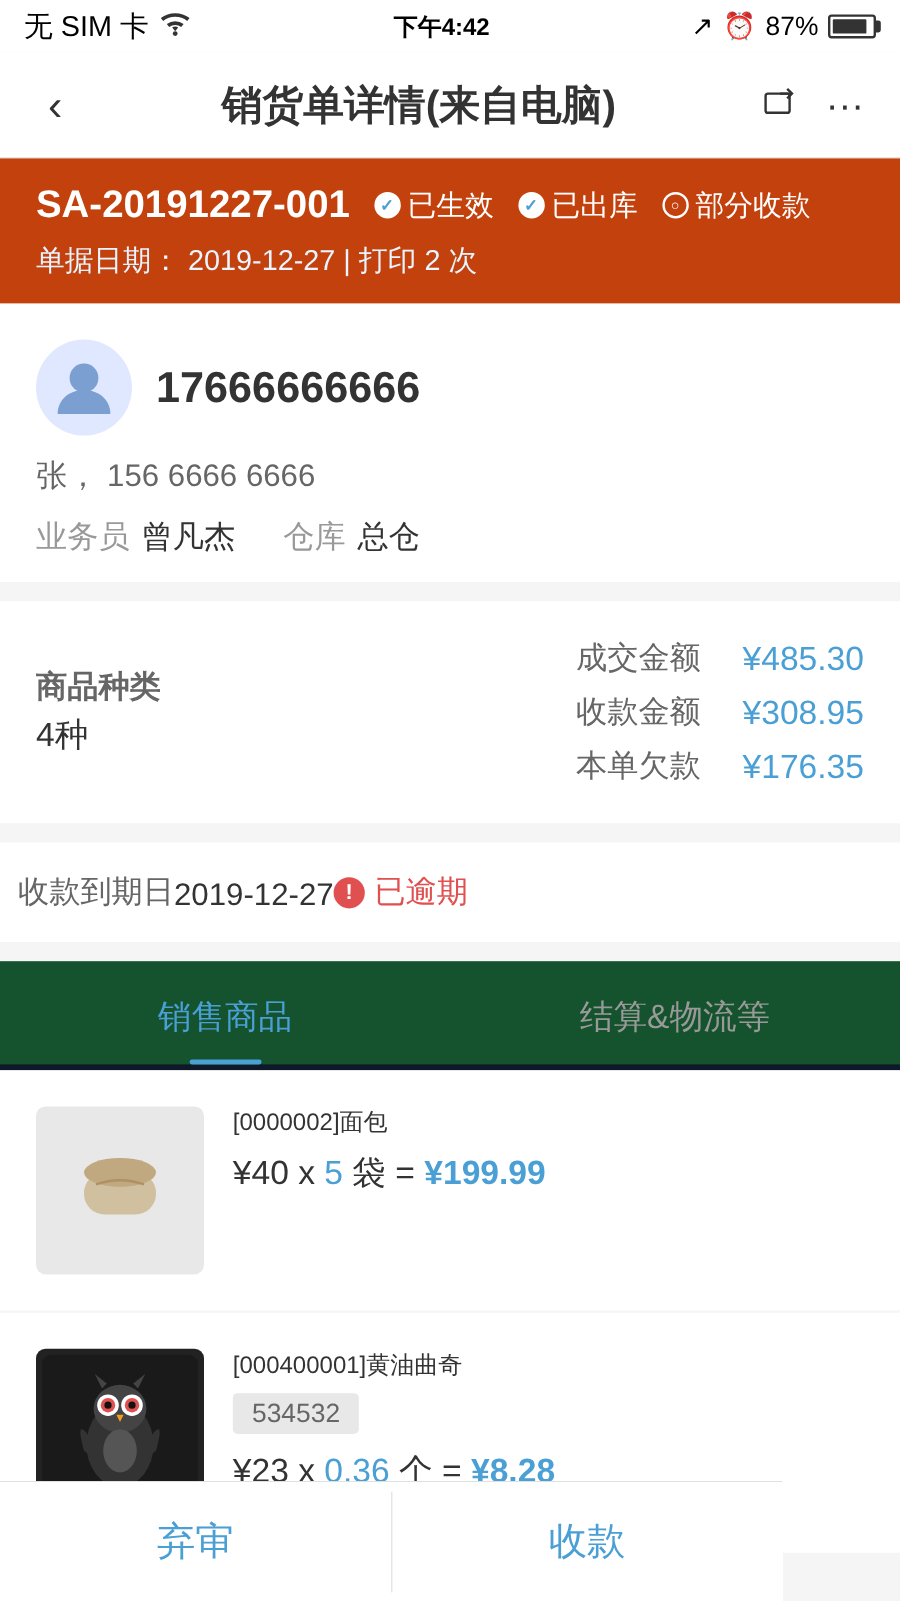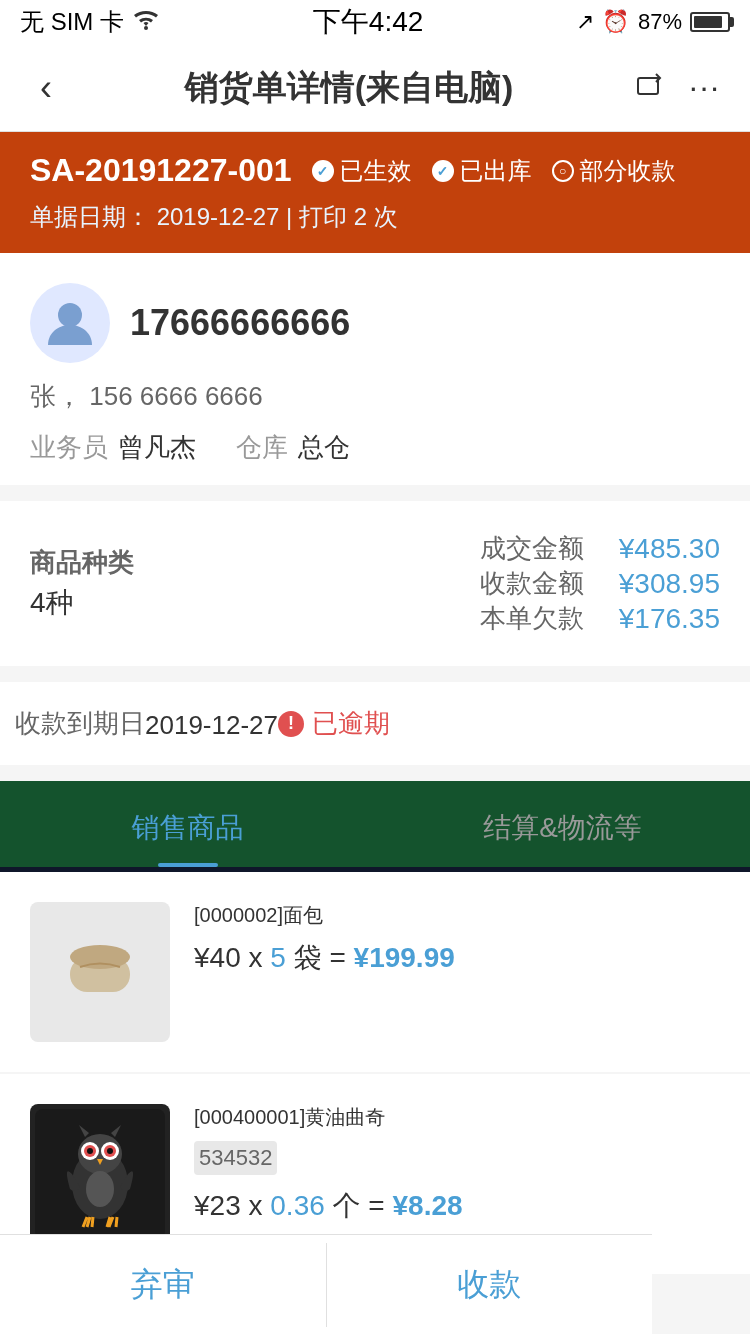--- a/index.html
+++ b/index.html
@@ -25,22 +25,22 @@
       font-size: 26px;
     }
     .status-left {
       display: flex;
       align-items: center;
       gap: 8px;
       font-size: 24px;
       font-weight: 500;
     }
     .status-center {
-      font-size: 28px;
-      font-weight: 400;
+      font-size: 20px;
+      font-weight: 700;
     }
     .status-right {
       display: flex;
       align-items: center;
       gap: 8px;
       font-size: 22px;
     }
     .battery-icon {
       width: 40px;
       height: 20px;
@@ -223,20 +223,21 @@
     }
     .stats-value {
       font-size: 28px;
       color: #333;
       font-weight: 500;
     }
     .stats-right {
       display: flex;
       flex-direction: column;
       align-items: flex-end;
+      gap: 10px;
     }
     .stat-row {
       display: flex;
       align-items: center;
       gap: 16px;
     }
     .stat-row-label {
       font-size: 26px;
       color: #666;
     }
@@ -330,21 +331,21 @@
       font-size: 20px;
       color: #333;
       font-weight: 500;
       margin-bottom: 10px;
     }
     .product-tag {
       display: inline-block;
       background: #e8e8e8;
       color: #666;
       font-size: 22px;
-      padding: 4px 5px;
+      padding: 4px 16px;
       border-radius: 4px;
       margin-bottom: 12px;
     }
     .product-price {
       font-size: 28px;
       color: #333;
     }
     .price-highlight {
       color: #4a9fd5;
       font-weight: 600;

